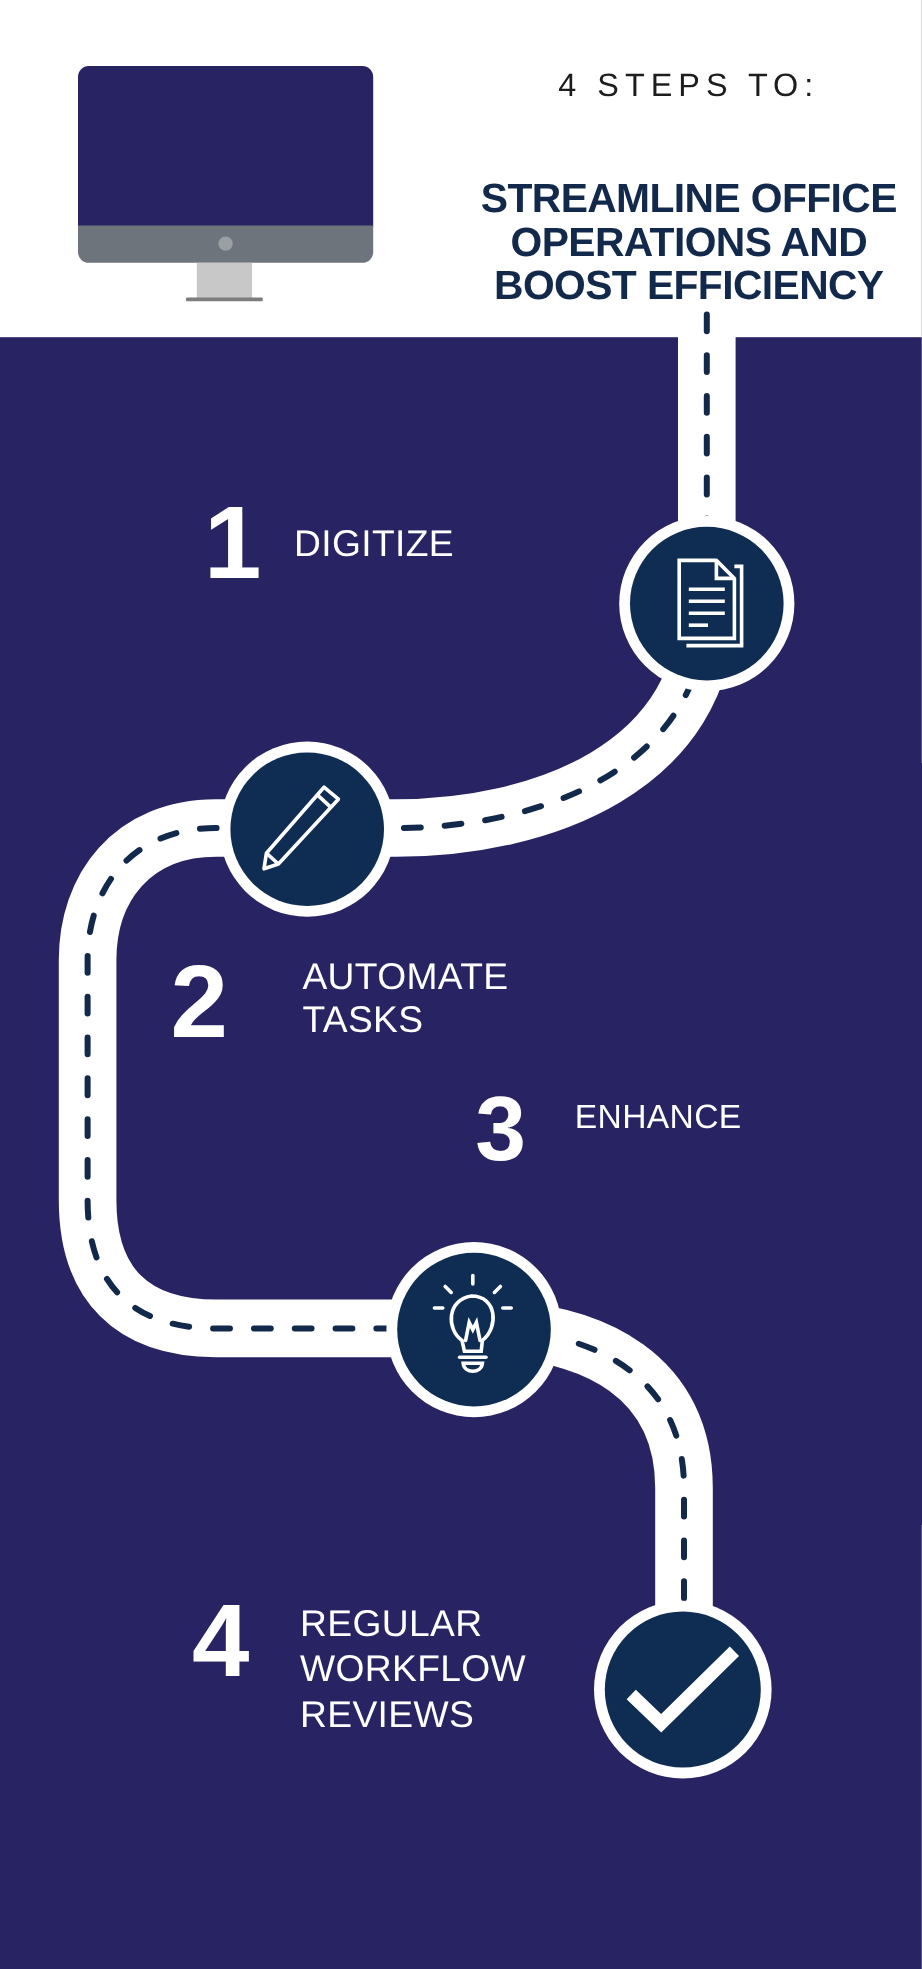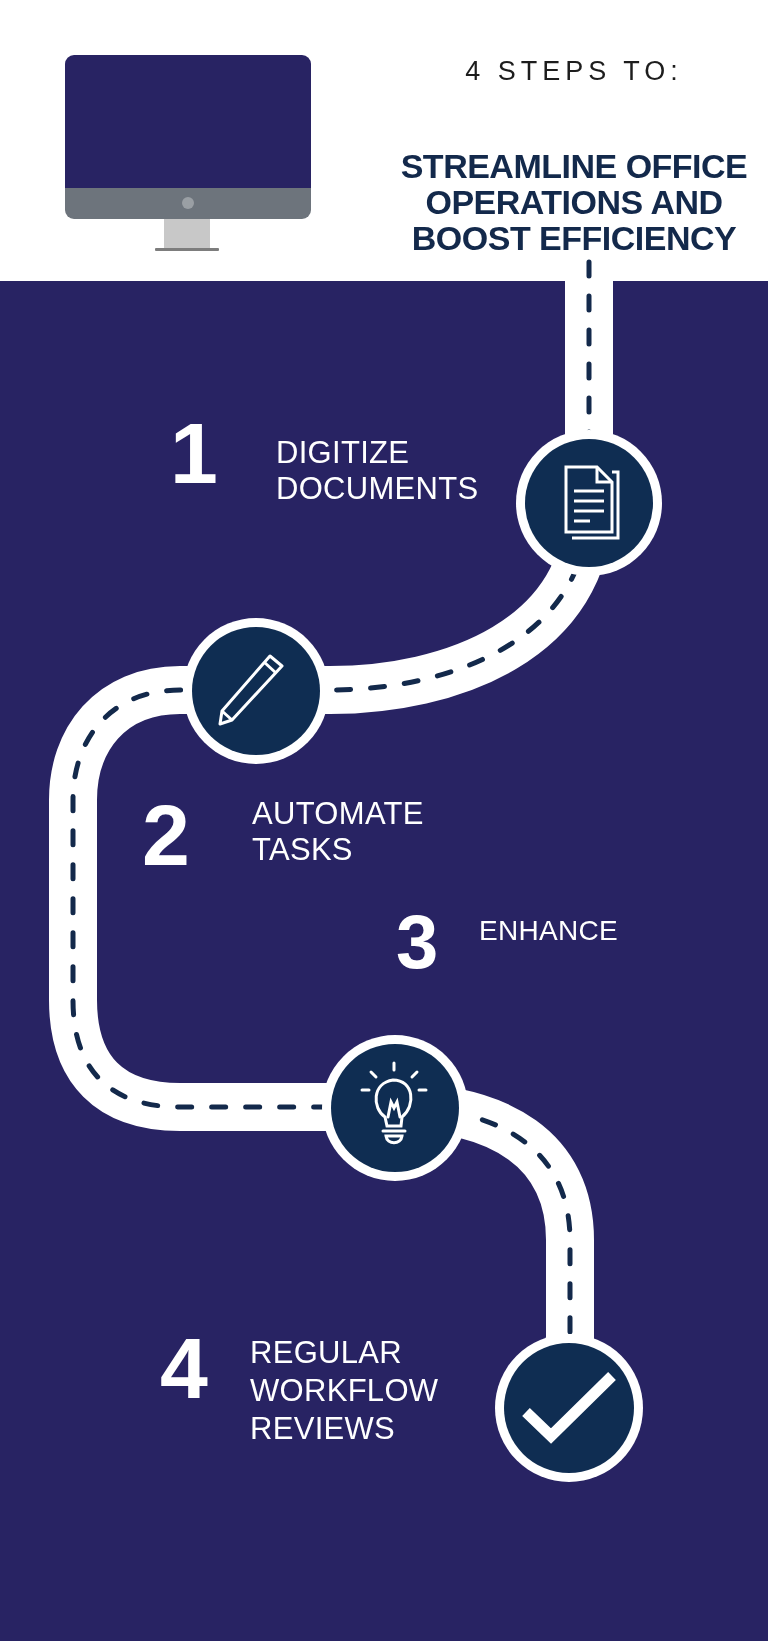--- a/index.html
+++ b/index.html
@@ -102,23 +102,22 @@
   </g>
 
   <g>
     <circle cx="569" cy="1408" r="74" fill="#ffffff"></circle>
     <circle cx="569" cy="1408" r="65" fill="#0f2d52"></circle>
     <path d="M526 1412 L551 1436 L612 1376" fill="none" stroke="#ffffff" stroke-width="11"></path>
   </g>
 </svg>
 
 <div class="step-num" style="left:170px; top:410px;">1</div>
-<div class="step-text" style="left:245px; top:435px;margin-left:31px;">
+<div class="step-text" style="left:245px; top:435px;">
   <div>DIGITIZE</div>
-  <div>DOCUMENTS</div>
 </div>
 
 <div class="step-num" style="left:142px; top:792px;">2</div>
 <div class="step-text" style="left:252px; top:796px;">
   <div>AUTOMATE</div>
   <div>TASKS</div>
 </div>
 
 <div class="step-num" style="left:396px; top:904px; font-size:76px; line-height:76px;">3</div>
 <div class="step-text" style="left:479px; top:914px; font-size:28px; line-height:33px;">

